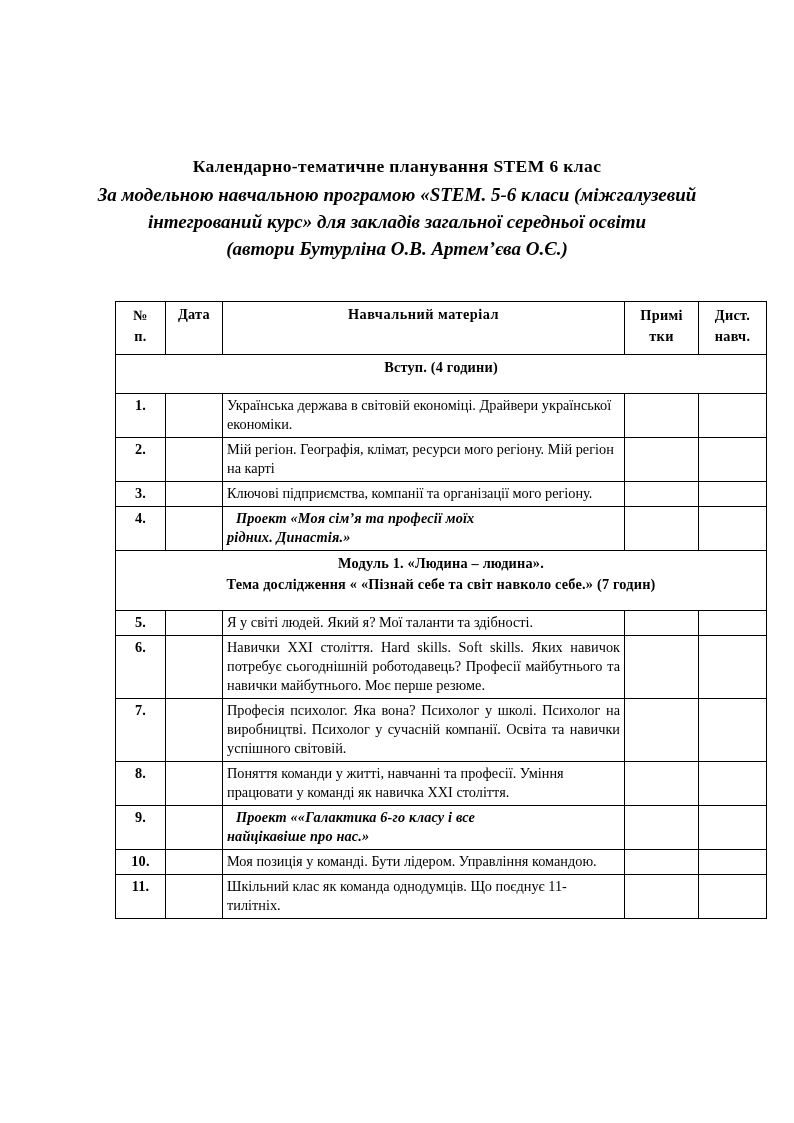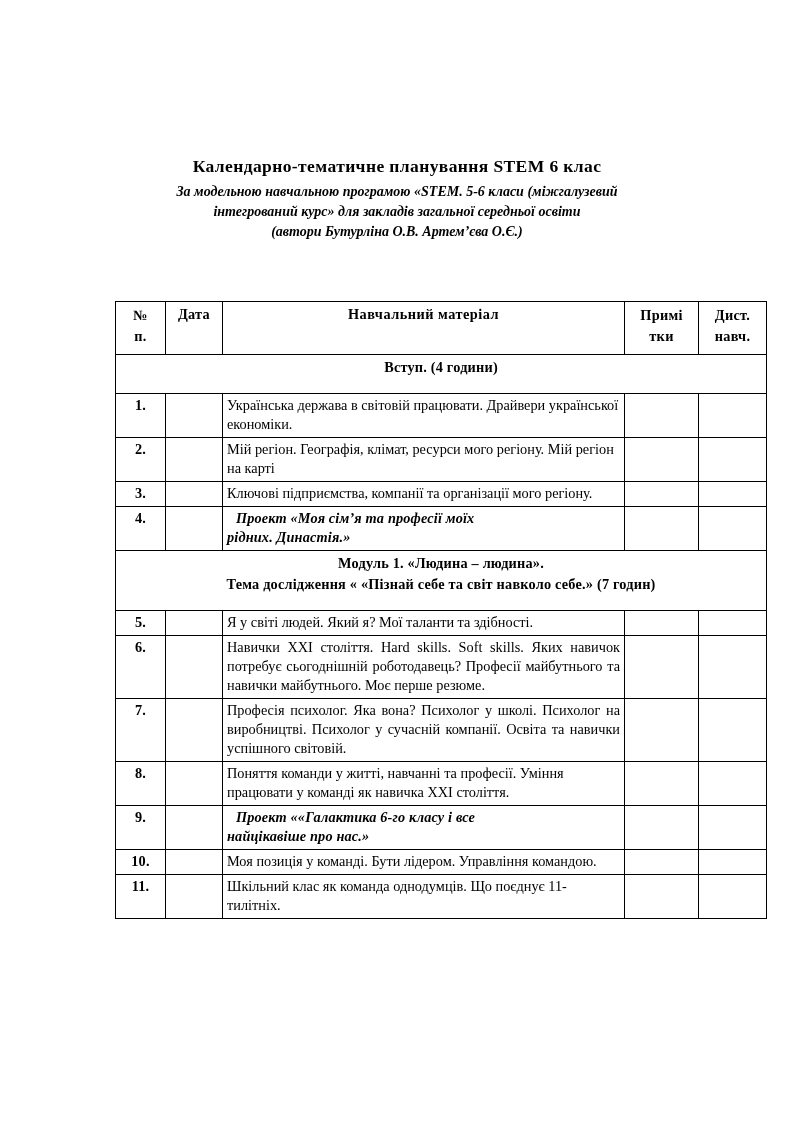--- a/index.html
+++ b/index.html
@@ -33,21 +33,21 @@
     text-align: center;
   }
   .doc-title {
     font-size: 17.5px;
     font-weight: bold;
     letter-spacing: 0.4px;
     line-height: 1.3;
     margin: 0 0 4px 0;
   }
   .subtitle-line {
-    font-size: 14px;
+    font-size: 19px;
     font-style: italic;
     font-weight: bold;
     line-height: 1.42;
     margin: 0;
     white-space: nowrap;
   }
 
   
   .table-caption {
     position: absolute;
@@ -176,21 +176,21 @@
 
       <tr class="section">
         <td colspan="5">
           <span class="mod-line">Вступ. (4 години)</span>
         </td>
       </tr>
 
       <tr>
         <td class="num">1.</td>
         <td class="date"></td>
-        <td class="main">Українська держава в світовій  працювати. Драйвери української  економіки.</td>
+        <td class="main">Українська держава в світовій  економіці. Драйвери української  економіки.</td>
         <td class="note"></td>
         <td class="dist"></td>
       </tr>
 
       <tr>
         <td class="num">2.</td>
         <td class="date"></td>
         <td class="main">Мій регіон. Географія, клімат, ресурси  мого регіону. Мій регіон на карті</td>
         <td class="note"></td>
         <td class="dist"></td>

